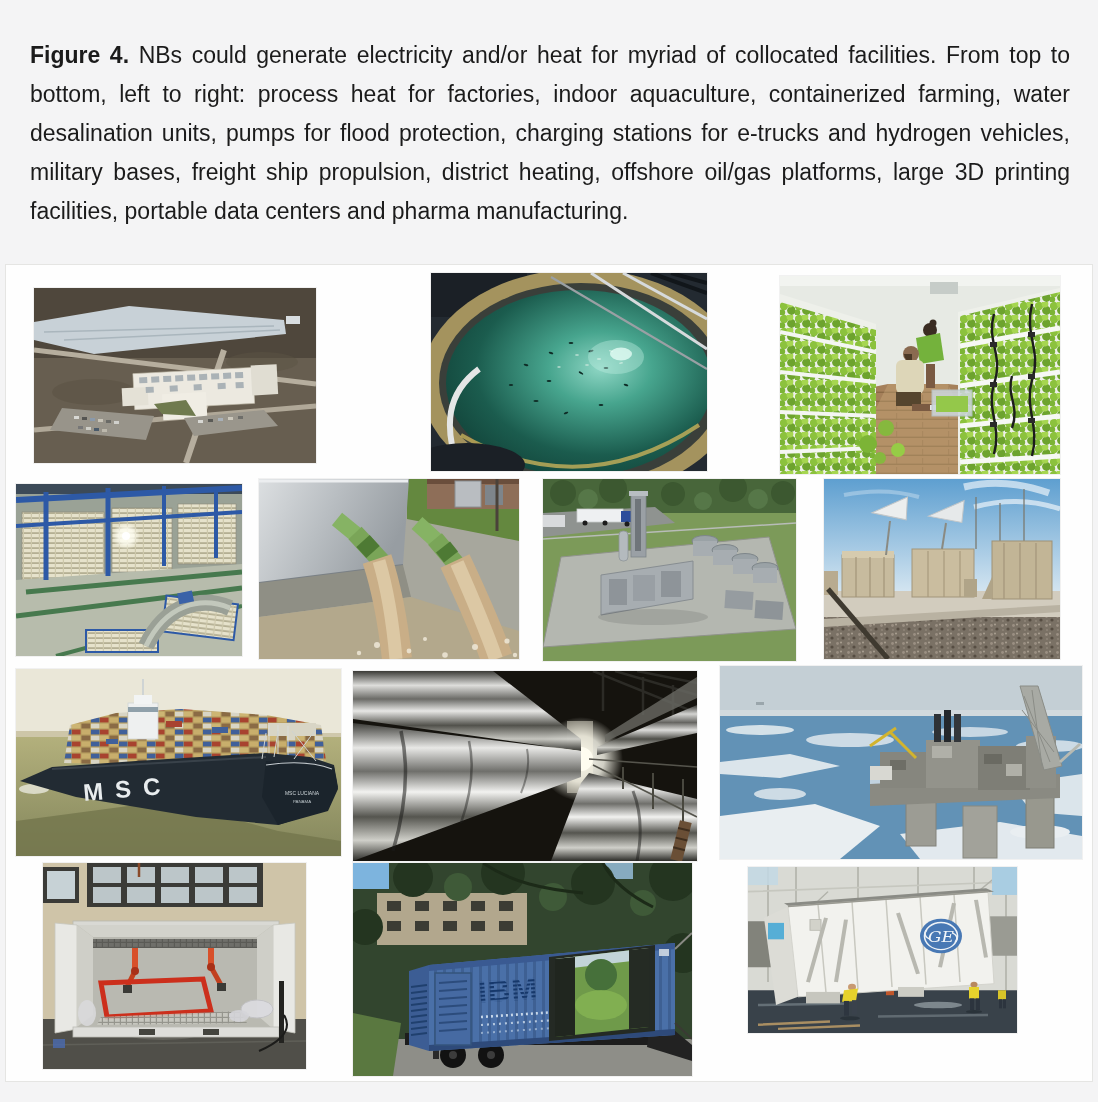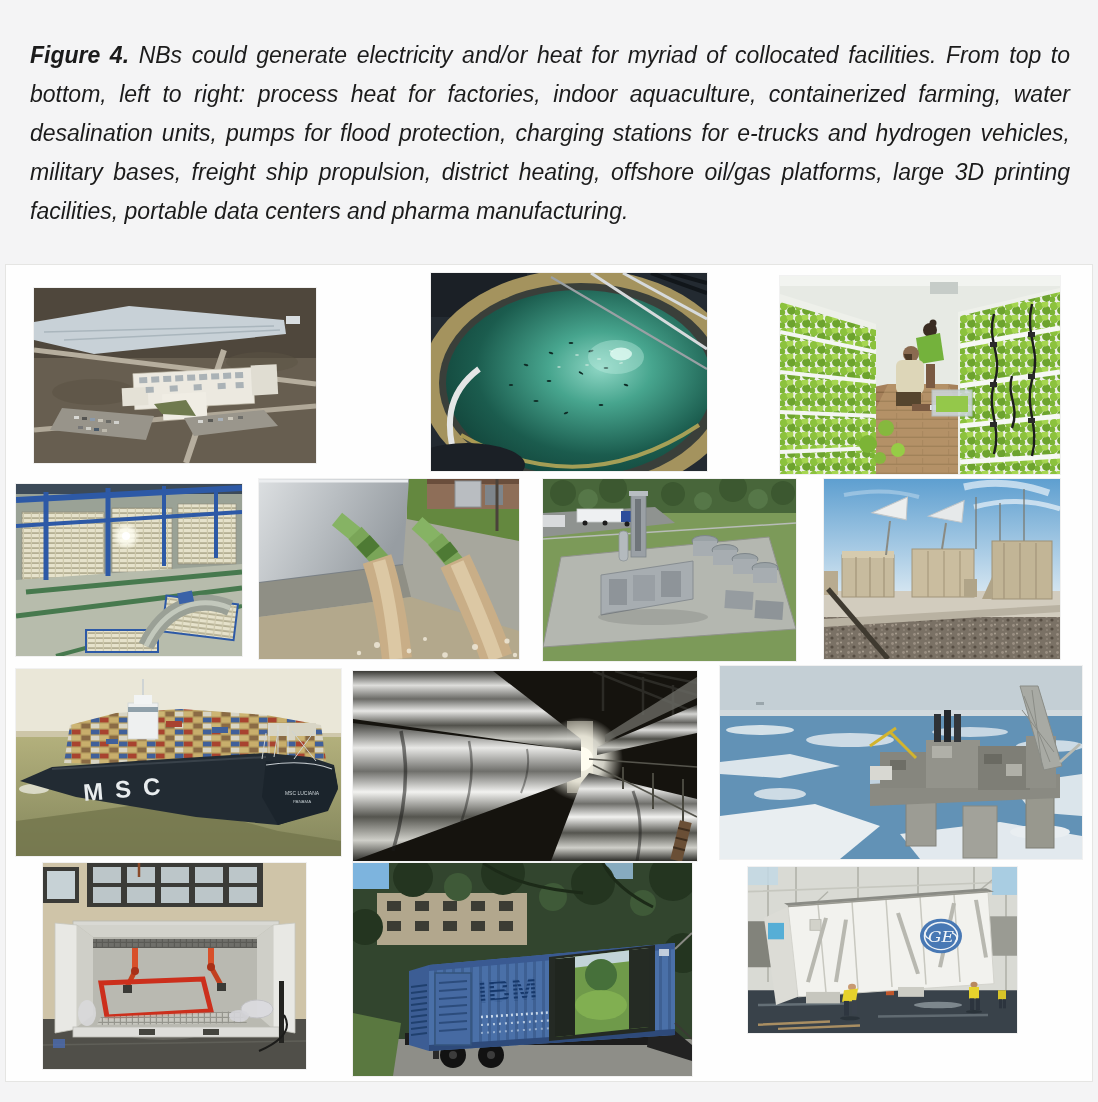--- a/index.html
+++ b/index.html
@@ -1,19 +1,19 @@
 <!DOCTYPE html>
 <html><head>
 <meta charset="utf-8">
 <style>
   html,body{margin:0;padding:0;}
   body{width:1098px;height:1102px;background:#f4f4f5;position:relative;overflow:hidden;
        font-family:"Liberation Sans",sans-serif;}
   .caption{position:absolute;left:30px;top:13px;width:1040px;font-size:23px;line-height:38.9px;
-           color:#1b1b1b;text-align:justify;font-style:italic;}
+           color:#1b1b1b;text-align:justify;}
   .caption .cap-label{font-weight:bold;}
   .panel{position:absolute;left:5px;top:264px;width:1086px;height:816px;background:#fefefe;
          border:1px solid #e5e5e3;}
   .ph{position:absolute;overflow:hidden;box-shadow:0 0 0 1px rgba(0,0,0,0.05);background:#ddd;}
   .ph svg{display:block;width:100%;height:100%;}
   .defs-holder{position:absolute;width:0;height:0;}
 </style>
 </head>
 <body style="background: rgb(244, 244, 245);">
 

